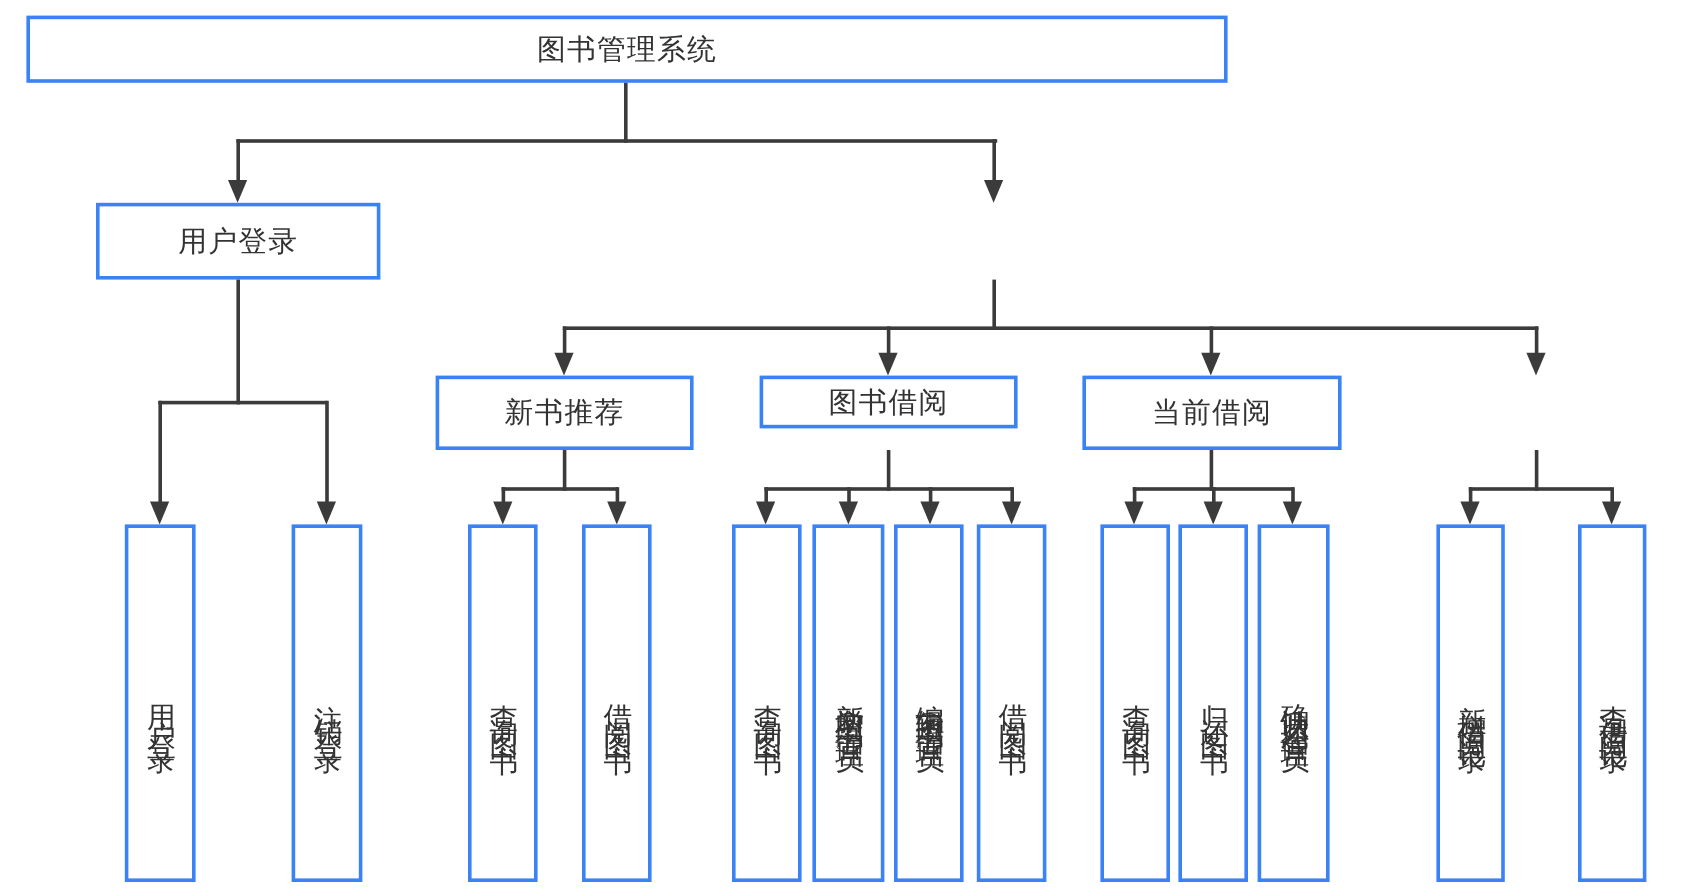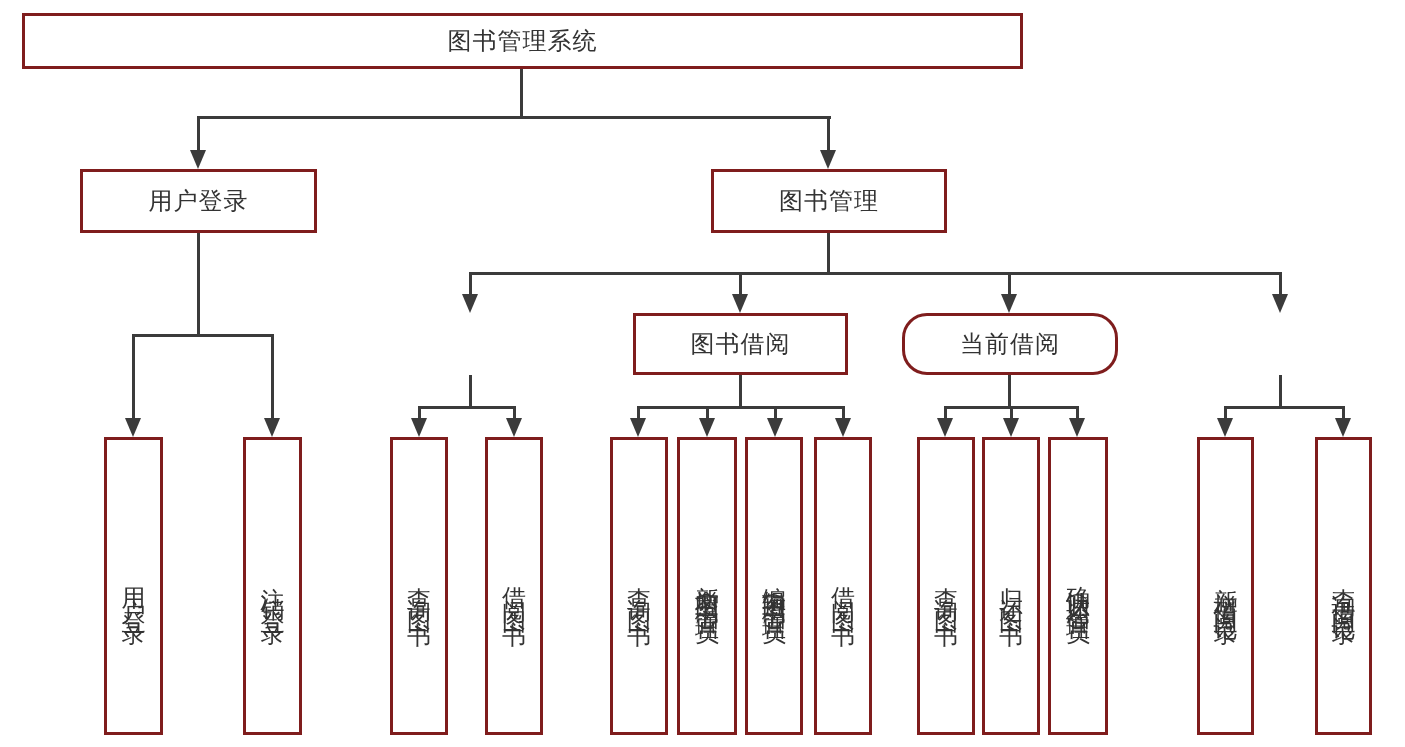--- a/index.html
+++ b/index.html
@@ -7,21 +7,21 @@
     position: relative;
     width: 1405px;
     height: 747px;
     background: #ffffff;
     font-family: "Liberation Sans", sans-serif;
     overflow: hidden;
   }
   .box {
     position: absolute;
     box-sizing: border-box;
-    border: 3px solid #7f1d1d;
+    border: 3px solid #3b82f6;
     background: #ffffff;
     display: flex;
     align-items: center;
     justify-content: center;
     color: #333333;
   }
   .box.h span {
     font-size: 24px;
     letter-spacing: 1px;
     white-space: nowrap;
@@ -72,46 +72,46 @@
   <div class="vl" style="left:520px; top:69px; height:50px;"></div>
   <div class="hl" style="left:197px; top:116px; width:634px;"></div>
   <div class="vl" style="left:197px; top:116px; height:36px;"></div>
   <div class="arr" style="left:190px; top:150px;"></div>
   <div class="vl" style="left:827px; top:116px; height:36px;"></div>
   <div class="arr" style="left:820px; top:150px;"></div>
 
   <div class="box h" style="left:80px; top:169px; width:237px; height:64px;">
     <span>用户登录</span>
   </div>
-  <div class="box h" style="left:711px; top:169px; width:236px; height:64px;">
-    <span>图书管理</span>
-  </div>
 
   <div class="vl" style="left:197px; top:233px; height:104px;"></div>
   <div class="hl" style="left:132px; top:334px; width:141px;"></div>
   <div class="vl" style="left:132px; top:334px; height:86px;"></div>
   <div class="arr" style="left:125px; top:418px;"></div>
   <div class="vl" style="left:271px; top:334px; height:86px;"></div>
   <div class="arr" style="left:264px; top:418px;"></div>
 
   <div class="vl" style="left:827px; top:233px; height:42px;"></div>
   <div class="hl" style="left:469px; top:272px; width:813px;"></div>
   <div class="vl" style="left:469px; top:272px; height:25px;"></div>
   <div class="arr" style="left:462px; top:294px;"></div>
   <div class="vl" style="left:739px; top:272px; height:25px;"></div>
   <div class="arr" style="left:732px; top:294px;"></div>
   <div class="vl" style="left:1008px; top:272px; height:25px;"></div>
   <div class="arr" style="left:1001px; top:294px;"></div>
   <div class="vl" style="left:1279px; top:272px; height:25px;"></div>
   <div class="arr" style="left:1272px; top:294px;"></div>
 
-  <div class="box h" style="left:633px; top:313px; width:215px; height:62px;">
+  <div class="box h" style="left:363px; top:313px; width:215px; height:62px;">
+    <span>新书推荐</span>
+  </div>
+  <div class="box h" style="left:633px; top:313px; width:215px; height:44px;">
     <span>图书借阅</span>
   </div>
-  <div class="box h" style="left:902px; top:313px; width:216px; height:62px;border-radius:25px;">
+  <div class="box h" style="left:902px; top:313px; width:216px; height:62px;">
     <span>当前借阅</span>
   </div>
 
   <div class="vl" style="left:469px; top:375px; height:34px;"></div>
   <div class="hl" style="left:418px; top:406px; width:97px;"></div>
   <div class="vl" style="left:418px; top:406px; height:16px;"></div>
   <div class="arr" style="left:411px; top:418px;"></div>
   <div class="vl" style="left:513px; top:406px; height:16px;"></div>
   <div class="arr" style="left:506px; top:418px;"></div>
 

